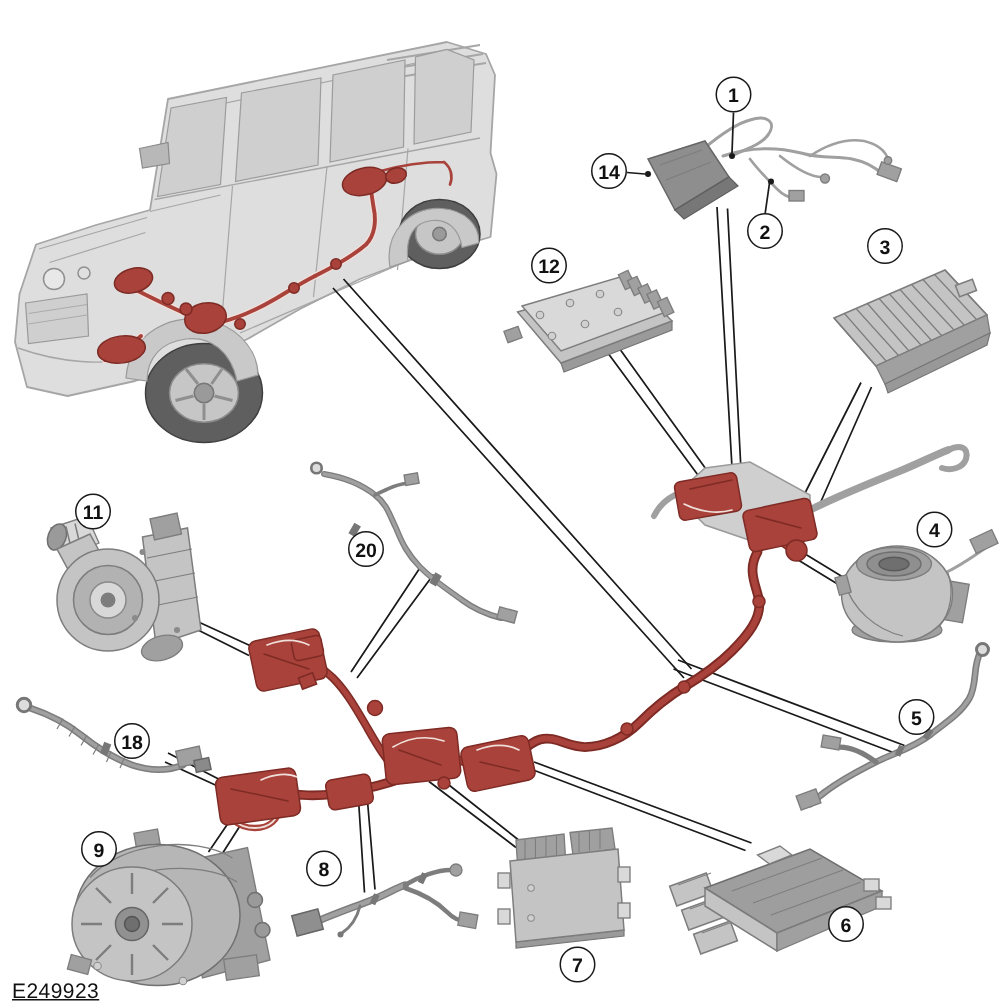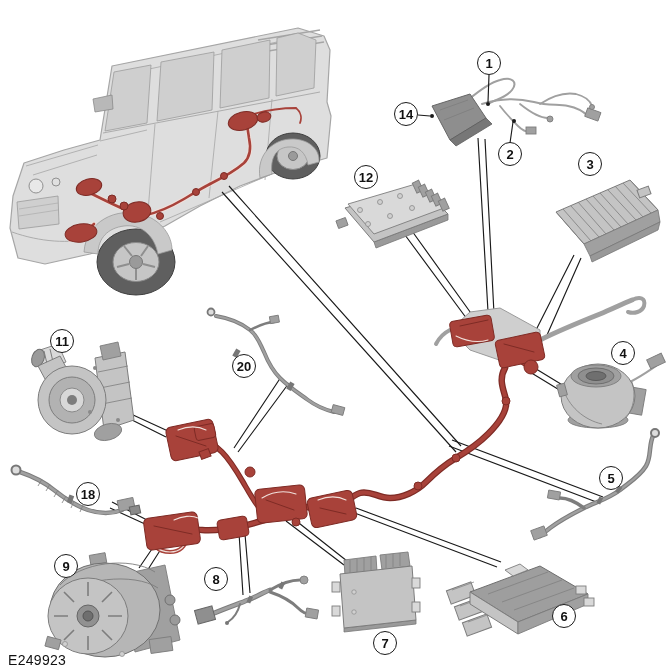--- a/index.html
+++ b/index.html
@@ -8,21 +8,21 @@
     --line:#1a1a1a; --vehicle-body:#dedede; --vehicle-edge:#a6a6a6; --background:#ffffff;
   }
   html,body{margin:0;padding:0;background:var(--background);}
   #stage{position:relative;width:672px;height:672px;background:var(--background);overflow:hidden;
          font-family:"Liberation Sans",sans-serif;}
   #scene{position:absolute;left:0;top:0;}
   .callout{position:absolute;width:24px;height:24px;box-sizing:border-box;border:1.4px solid #1a1a1a;
            border-radius:50%;background:#fff;display:flex;align-items:center;justify-content:center;
            font:bold 13px "Liberation Sans",sans-serif;color:#111;}
   #figure-id{position:absolute;left:8px;top:652px;font:14px "Liberation Sans",sans-serif;
-             color:#111;letter-spacing:.3px;}
+             color:#111;letter-spacing:.3px;text-decoration:underline;}
   
   .metal{fill:var(--metal);stroke:var(--metal-edge);stroke-width:1;}
   .metal-l{fill:var(--metal-light);stroke:var(--metal-edge);stroke-width:.9;}
   .metal-d{fill:var(--metal-dark);stroke:var(--metal-edge);stroke-width:.9;}
   .edge{stroke:var(--metal-edge);fill:none;}
   .wire{stroke:var(--metal-dark);fill:none;stroke-linecap:round;}
   .wire2{stroke:var(--metal-edge);fill:none;stroke-linecap:round;}
   .leader{stroke:var(--line);stroke-width:1.15;fill:none;}
   .red-f{fill:var(--red);stroke:var(--red-dark);stroke-width:1;}
   .red-s{stroke:var(--red);fill:none;stroke-linecap:round;}

